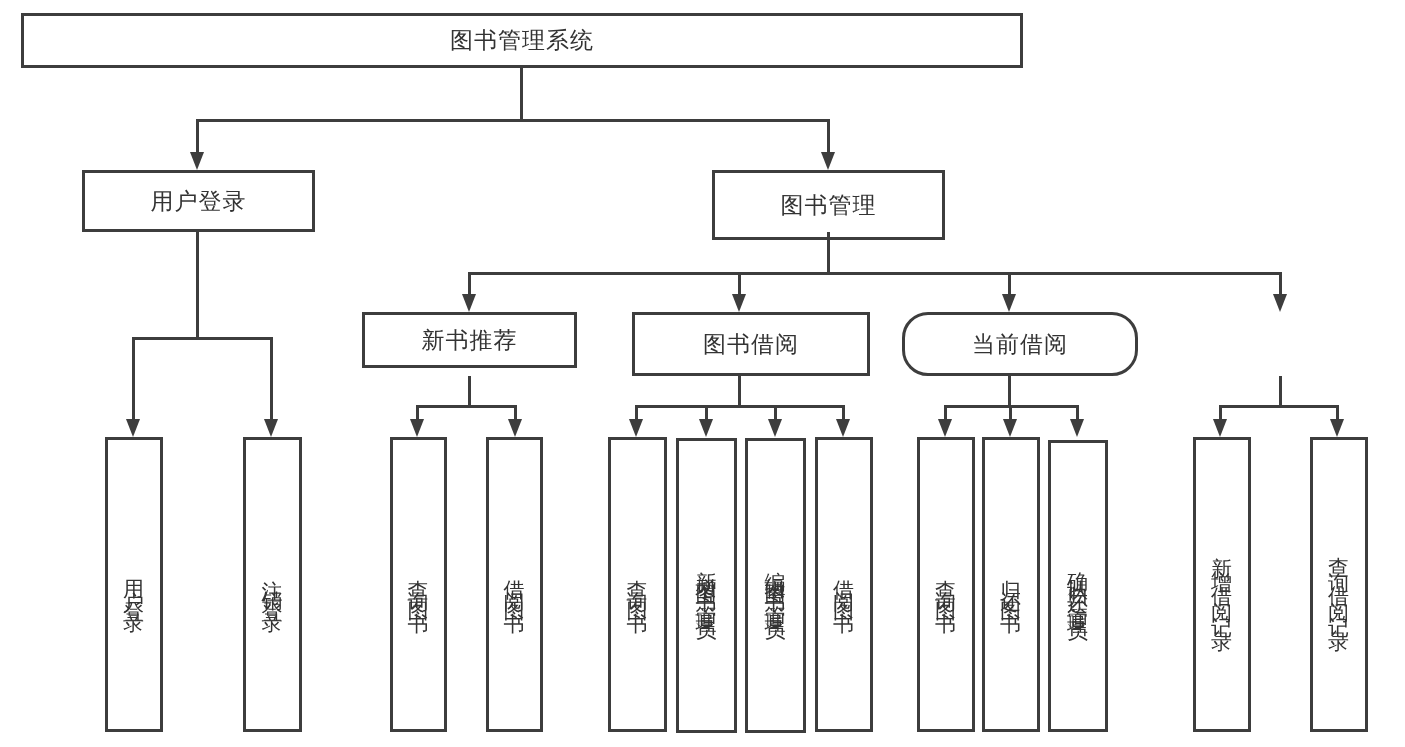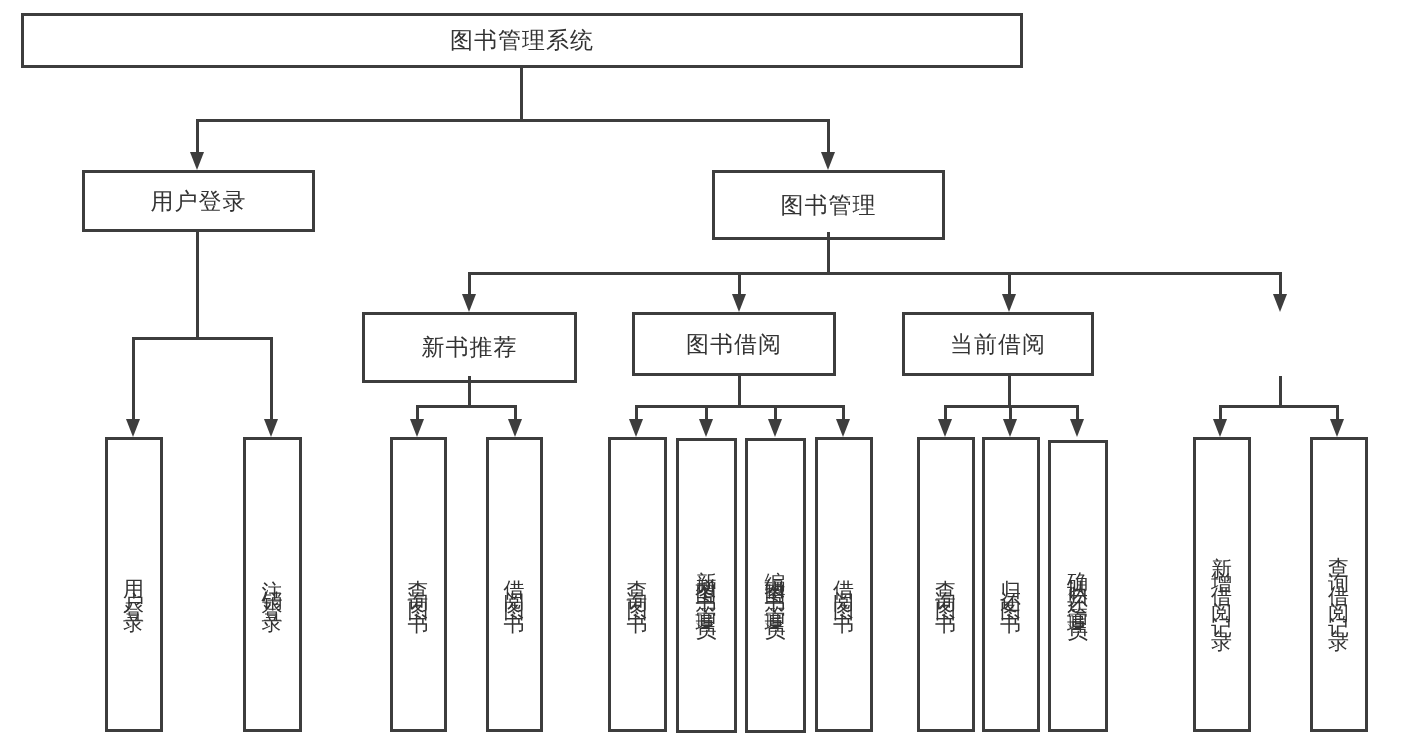--- a/index.html
+++ b/index.html
@@ -89,23 +89,23 @@
   <div class="h" style="left:468px; top:272px; width:814px;"></div>
   <div class="v" style="left:468px; top:272px; height:23px;"></div>
   <div class="arrow" style="left:462px; top:294px;"></div>
   <div class="v" style="left:738px; top:272px; height:23px;"></div>
   <div class="arrow" style="left:732px; top:294px;"></div>
   <div class="v" style="left:1008px; top:272px; height:23px;"></div>
   <div class="arrow" style="left:1002px; top:294px;"></div>
   <div class="v" style="left:1279px; top:272px; height:23px;"></div>
   <div class="arrow" style="left:1273px; top:294px;"></div>
 
-  <div class="box hbox" style="left:362px; top:312px; width:215px; height:71px;">新书推荐</div>
-  <div class="box hbox" style="left:632px; top:312px; width:204px; height:64px;text-align:center;">图书借阅</div>
-  <div class="box hbox" style="left:902px; top:312px; width:192px; height:64px;">当前借阅</div>
+  <div class="box hbox" style="left:362px; top:312px; width:215px; height:56px;">新书推荐</div>
+  <div class="box hbox" style="left:632px; top:312px; width:238px; height:64px;text-align:center;">图书借阅</div>
+  <div class="box hbox" style="left:902px; top:312px; width:236px; height:64px;border-radius:26px;">当前借阅</div>
 
   <div class="v" style="left:468px; top:376px; height:29px;"></div>
   <div class="h" style="left:416px; top:405px; width:101px;"></div>
   <div class="v" style="left:416px; top:405px; height:14px;"></div>
   <div class="arrow" style="left:410px; top:419px;"></div>
   <div class="v" style="left:514px; top:405px; height:14px;"></div>
   <div class="arrow" style="left:508px; top:419px;"></div>
 
   <div class="v" style="left:738px; top:376px; height:29px;"></div>
   <div class="h" style="left:635px; top:405px; width:210px;"></div>

